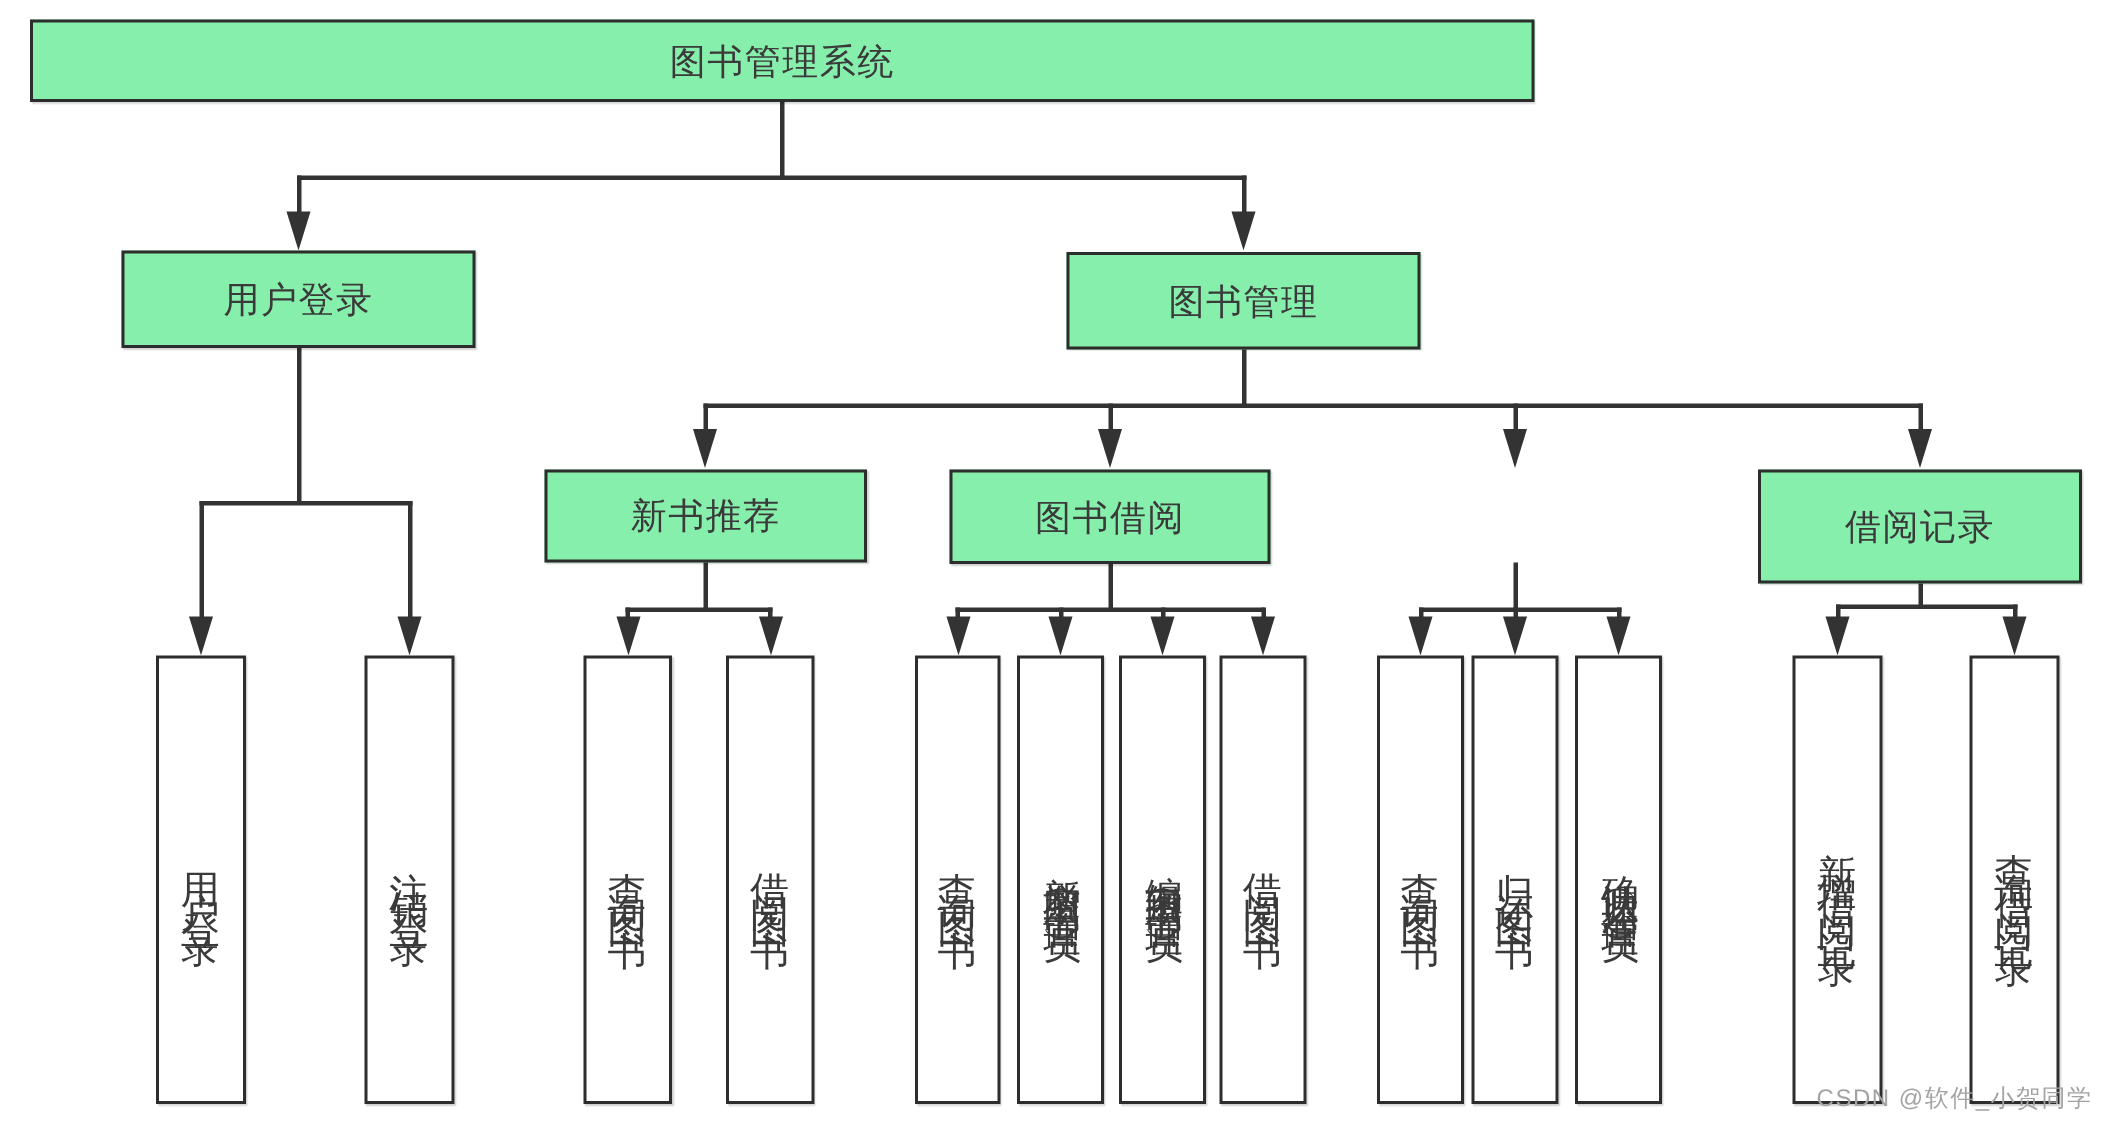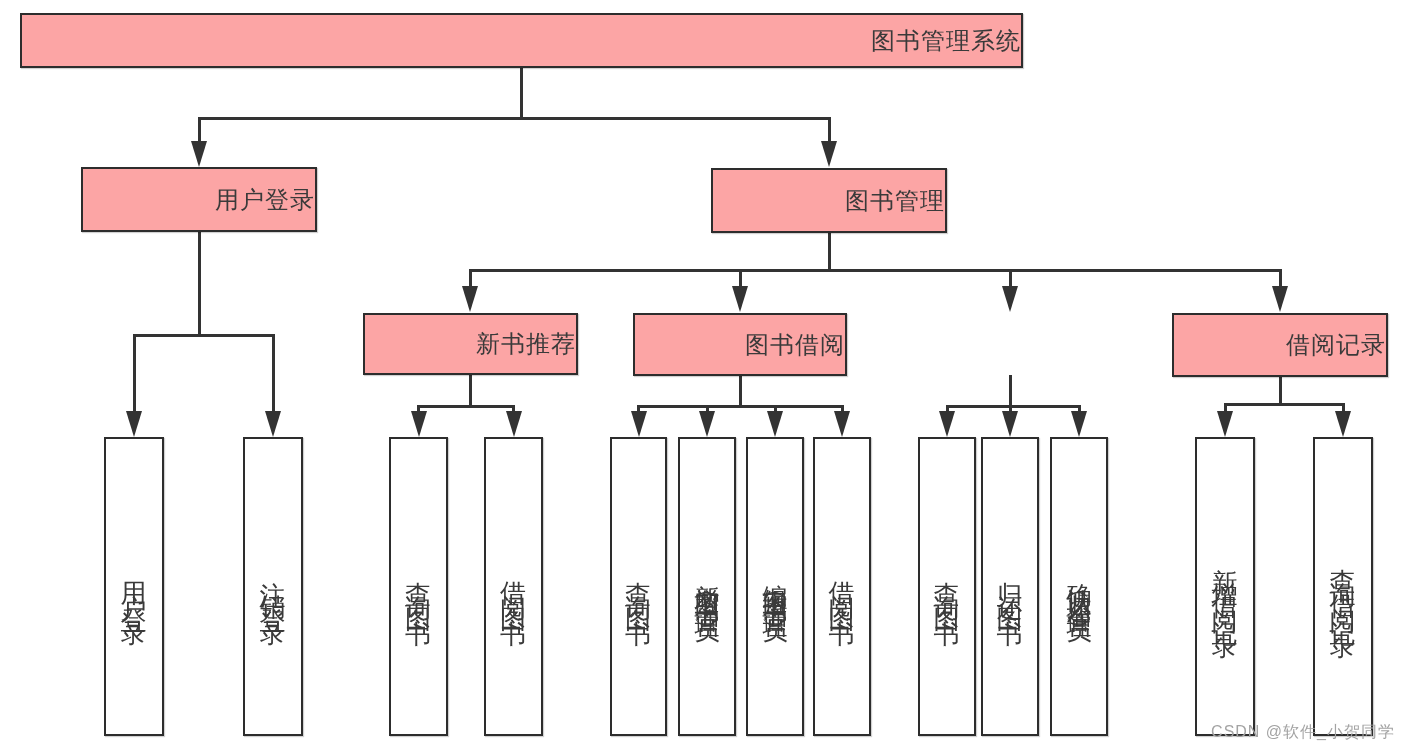--- a/index.html
+++ b/index.html
@@ -24,22 +24,22 @@
     position:absolute;width:0;height:0;
     border-left:8px solid transparent;
     border-right:8px solid transparent;
     border-top:26px solid var(--line);
   }
 
   
   .hbox{
     position:absolute;box-sizing:border-box;
     border:2px solid var(--box_border);
-    background:#fca5a5;
-    display:flex;align-items:center;justify-content:flex-end;
+    background:#86efac;
+    display:flex;align-items:center;justify-content:center;
     box-shadow:1px 1px 1px rgba(0,0,0,0.18);
   }
   .hbox span{
     font-size:24px;color:var(--text);letter-spacing:1px;white-space:nowrap;
   }
   .vbox{
     position:absolute;box-sizing:border-box;
     top:437px;height:299px;
     border:2px solid var(--box_border);
     background:#fff;
@@ -133,21 +133,21 @@
   <div class="hbox" style="left:711px;top:168px;width:236px;height:65px;">
     <span>图书管理</span>
   </div>
 
   <div class="hbox" style="left:363px;top:313px;width:215px;height:62px;">
     <span>新书推荐</span>
   </div>
   <div class="hbox" style="left:633px;top:313px;width:214px;height:63px;">
     <span>图书借阅</span>
   </div>
-  <div class="hbox" style="left:1172px;top:313px;width:216px;height:64px;">
+  <div class="hbox" style="left:1172px;top:313px;width:216px;height:76px;">
     <span>借阅记录</span>
   </div>
 
   <div class="vbox" style="left:104px;width:60px;">
     <span>用户登录</span>
   </div>
   <div class="vbox" style="left:243px;width:60px;">
     <span>注销登录</span>
   </div>
 

